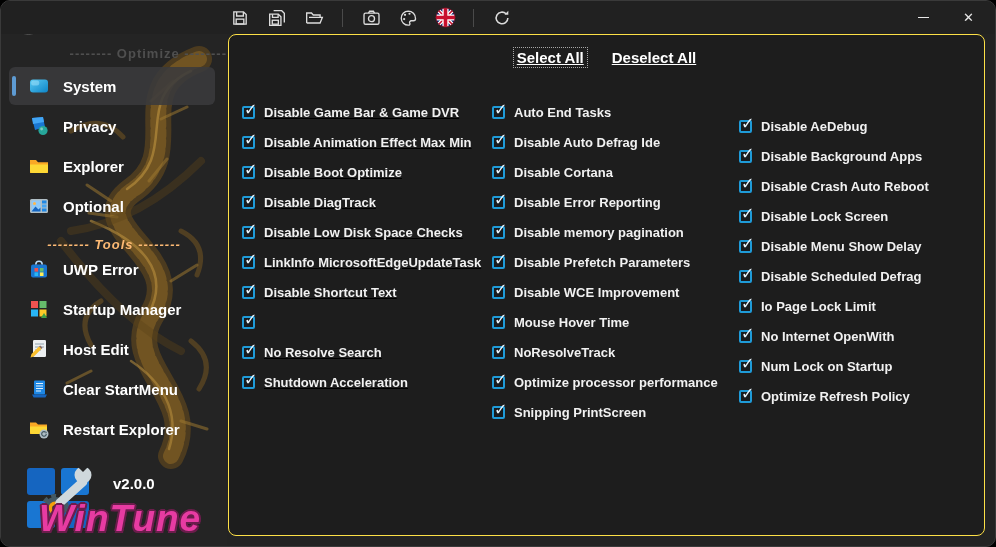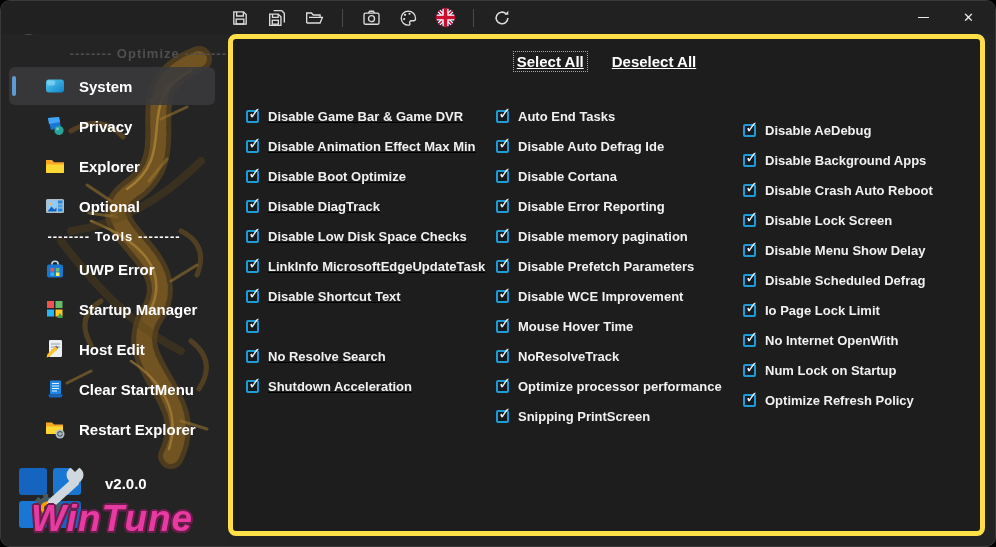--- a/index.html
+++ b/index.html
@@ -16,35 +16,35 @@
   .min-glyph{display:block;width:11px;height:1.5px;background:#e8e8e8;}
 
   
   #sidebar{position:absolute;left:0;top:0;bottom:0;width:226px;background:#242424;z-index:1;}
   #dragon{position:absolute;left:30px;top:40px;z-index:0;pointer-events:none;}
   .user-row{position:absolute;top:9px;left:15px;display:flex;align-items:center;gap:13px;z-index:2;cursor:pointer;}
   .avatar{width:25px;height:25px;border-radius:50%;background:linear-gradient(to bottom,#b8c4cc 0%,#dfe6ea 40%,#f08a4b 48%,#c85a32 58%,#3c4b55 62%,#2a343c 100%);border:1px solid #555;}
   .username{color:#fff;font-size:14px;font-weight:700;}
   .side-sep{position:absolute;left:0;right:0;text-align:center;font-size:13px;font-weight:600;letter-spacing:1px;z-index:2;}
   .sep-optimize{top:45px;color:#4f4f4f;text-align:right;}
-  .sep-tools{top:228px;color:#ffffff;}
-  .side-item{position:absolute;left:8px;width:206px;height:38px;display:flex;align-items:center;gap:13px;padding-left:35px;border-radius:6px;color:#fff;font-size:15px;font-weight:600;z-index:2;cursor:pointer;}
+  .sep-tools{top:236px;color:#fdba74;font-style:italic;}
+  .side-item{position:absolute;left:8px;width:206px;height:38px;display:flex;align-items:center;gap:13px;padding-left:19px;border-radius:6px;color:#fff;font-size:15px;font-weight:600;z-index:2;cursor:pointer;}
   .side-item.selected{background:rgba(58,58,60,.88);}
   .sel-pill{position:absolute;left:3px;top:9px;width:3.5px;height:20px;border-radius:2px;background:#5e9bd3;display:none;}
   .side-item.selected .sel-pill{display:block;}
   .side-icon{width:22px;height:22px;flex:0 0 auto;}
   .side-label{white-space:nowrap;}
-  #logo-block{position:absolute;left:0;bottom:0;width:184px;height:90px;z-index:2;}
+  #logo-block{position:absolute;left:8px;bottom:0;width:184px;height:90px;z-index:2;}
   #logo-svg{position:absolute;left:16px;bottom:14px;}
   #version{position:absolute;left:104px;bottom:54px;color:#fff;font-size:15px;font-weight:600;}
   #brand{position:absolute;left:30px;bottom:6px;font-size:37px;font-weight:800;font-style:italic;color:#e73ba2;letter-spacing:1px;
     text-shadow:-2px 0 0 #6b1d4c,2px 0 0 #6b1d4c,0 -2px 0 #6b1d4c,0 2px 0 #6b1d4c,-1.5px -1.5px 0 #6b1d4c,1.5px 1.5px 0 #6b1d4c,-1.5px 1.5px 0 #6b1d4c,1.5px -1.5px 0 #6b1d4c;}
 
   
-  #panel{position:absolute;left:227px;top:33px;width:757px;height:502px;background:#1d1d1d;border:5px solid #fde047;border-radius:8px;z-index:2;}
+  #panel{position:absolute;left:227px;top:33px;width:757px;height:502px;background:#1d1d1d;border:1px solid #fde047;border-radius:8px;z-index:2;}
   .links{position:absolute;top:13px;left:0;right:0;display:flex;justify-content:center;gap:22px;}
   .link{color:#fff;font-size:15px;font-weight:700;text-decoration:underline;cursor:pointer;padding:1px 3px;}
   .link.focused{outline:1px dotted #a8a8a8;}
   .col{position:absolute;top:62px;width:245px;}
   .col-1{left:13px;text-decoration:underline;}
   .col-2{left:263px;}
   .col-3{left:510px;margin-top:14px;}
   .row{display:flex;align-items:center;height:30px;gap:9px;cursor:pointer;}
   .cbox{width:13px;height:13px;border:2px solid #1f9bd8;border-radius:2px;position:relative;flex:0 0 auto;background:rgba(10,24,32,.3);}
   .cbox::after{content:"✓";position:absolute;left:0px;top:-8px;font-size:16px;font-weight:700;color:#e9f5fd;font-family:"DejaVu Sans",sans-serif;}

